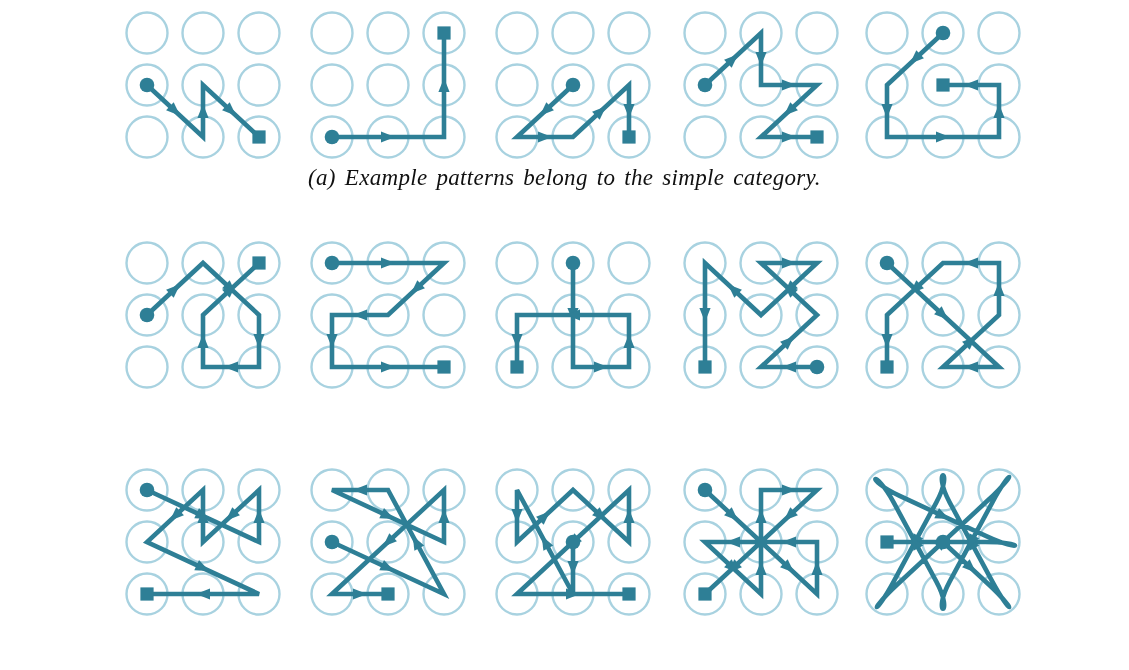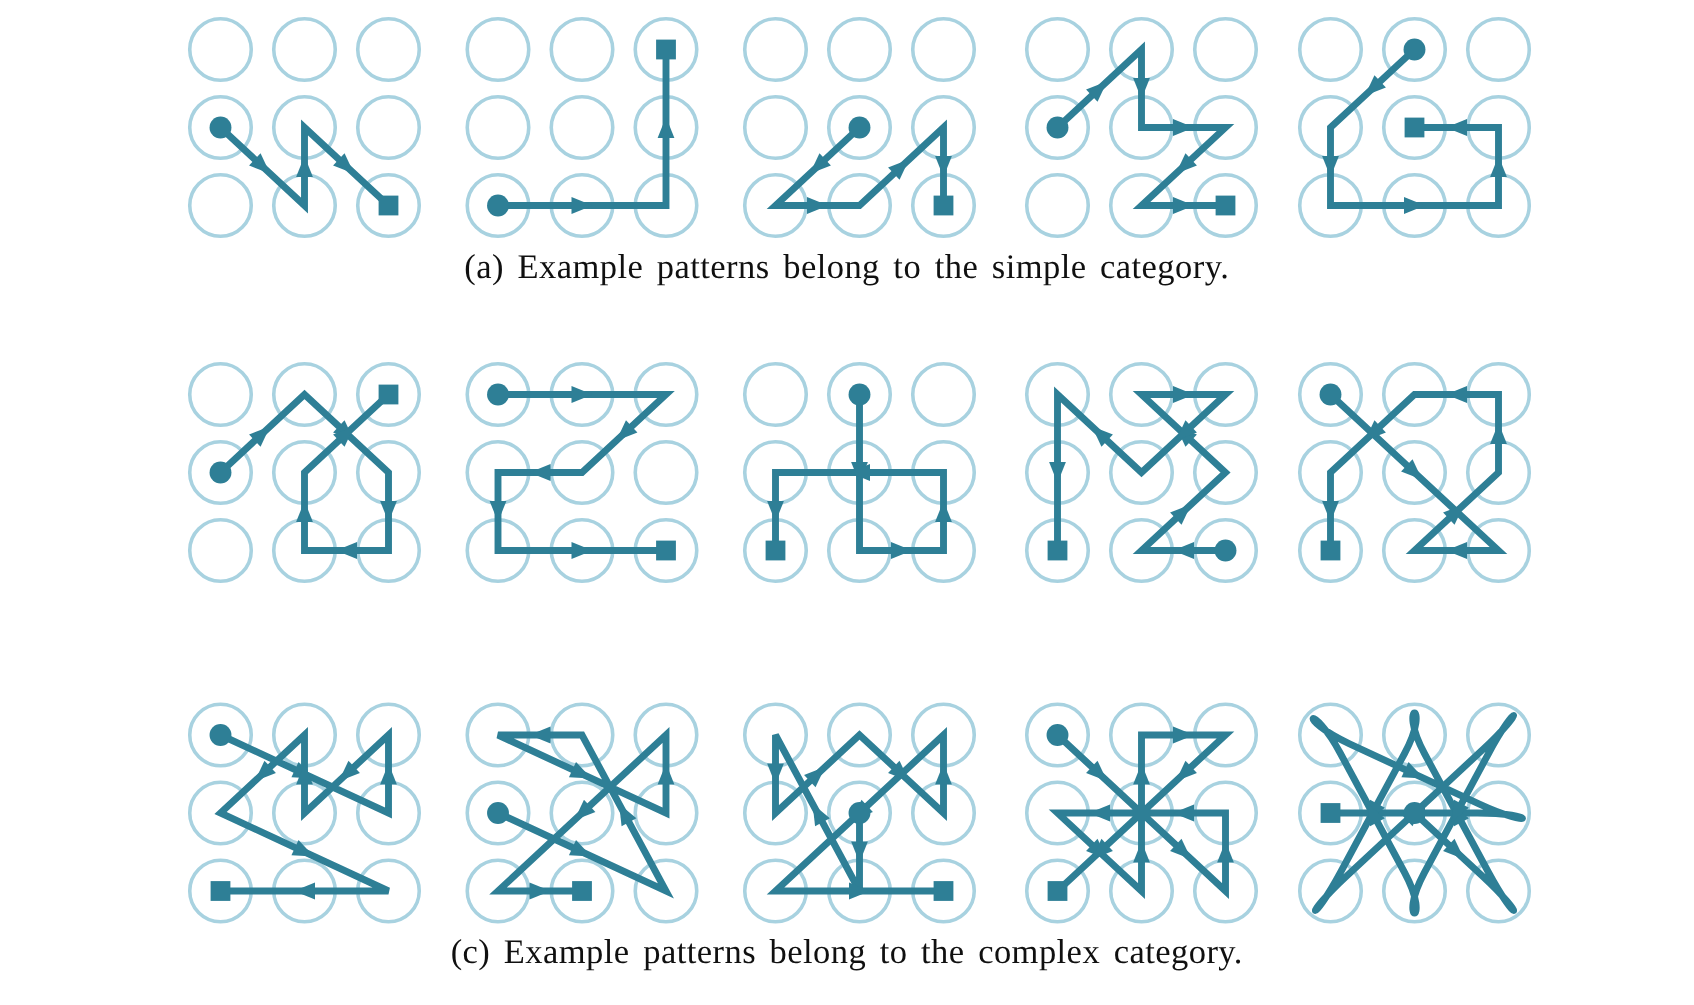--- a/index.html
+++ b/index.html
@@ -2,21 +2,21 @@
 <html><head>
 <meta charset="utf-8">
 <style>
   html,body{margin:0;padding:0;background:#ffffff;}
   body{width:1129px;height:670px;position:relative;overflow:hidden;
        font-family:"Liberation Serif","DejaVu Serif",serif;}
   .figure{position:absolute;inset:0;}
   .pattern-strip{position:absolute;left:0;width:1129px;height:170px;}
   .pattern-tile{position:absolute;top:0;width:170px;height:165px;}
   .caption{position:absolute;left:0;width:1129px;text-align:center;
-           font-size:23px;color:#101010;letter-spacing:0.3px;word-spacing:3px;}
+           font-size:23px;color:#101010;letter-spacing:0.3px;word-spacing:3px;font-style:italic;}
   svg{display:block;}
 </style>
 </head>
 <body>
 
 <div class="figure">
 
   <div class="pattern-strip" id="strip-a" style="top:5px;">
       <div class="pattern-tile" style="left: 116px;">
         <svg width="170" height="165" viewBox="0 0 170 165">
@@ -529,15 +529,14 @@
             <polygon points="7,0 -7,5.6 -7,-5.6" fill="#2e7f96"></polygon>
           </g>
           <g transform="translate(87,80) rotate(180)">
             <polygon points="7,0 -7,5.6 -7,-5.6" fill="#2e7f96"></polygon>
           </g>
           <circle cx="87" cy="80" r="7.3" fill="#2e7f96"></circle>
           <rect x="24.4" y="73.4" width="13.2" height="13.2" fill="#2e7f96"></rect>
         </svg>
       </div>
     </div>
-  <div class="caption" style="top:622px;">(c) Example patterns belong to the complex category.</div>
 
 </div>
 
 </body></html>

